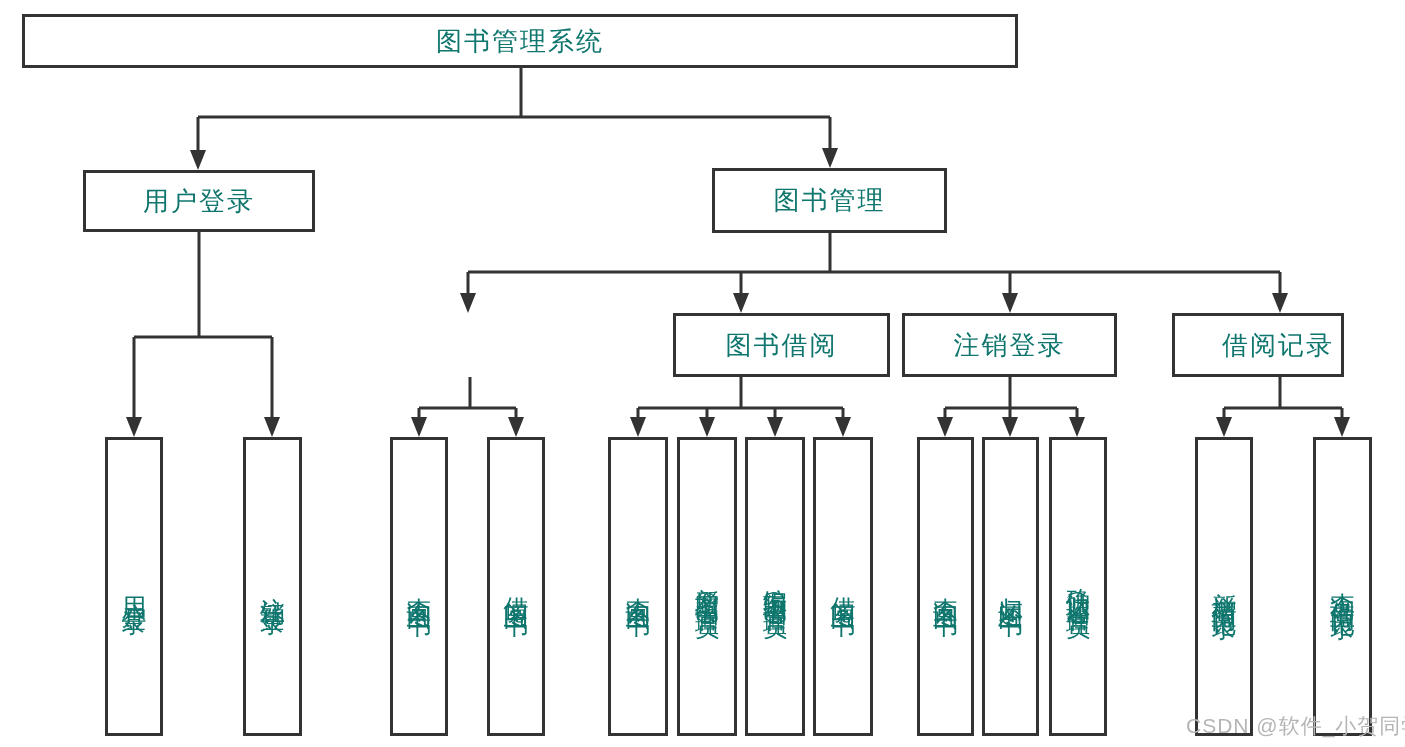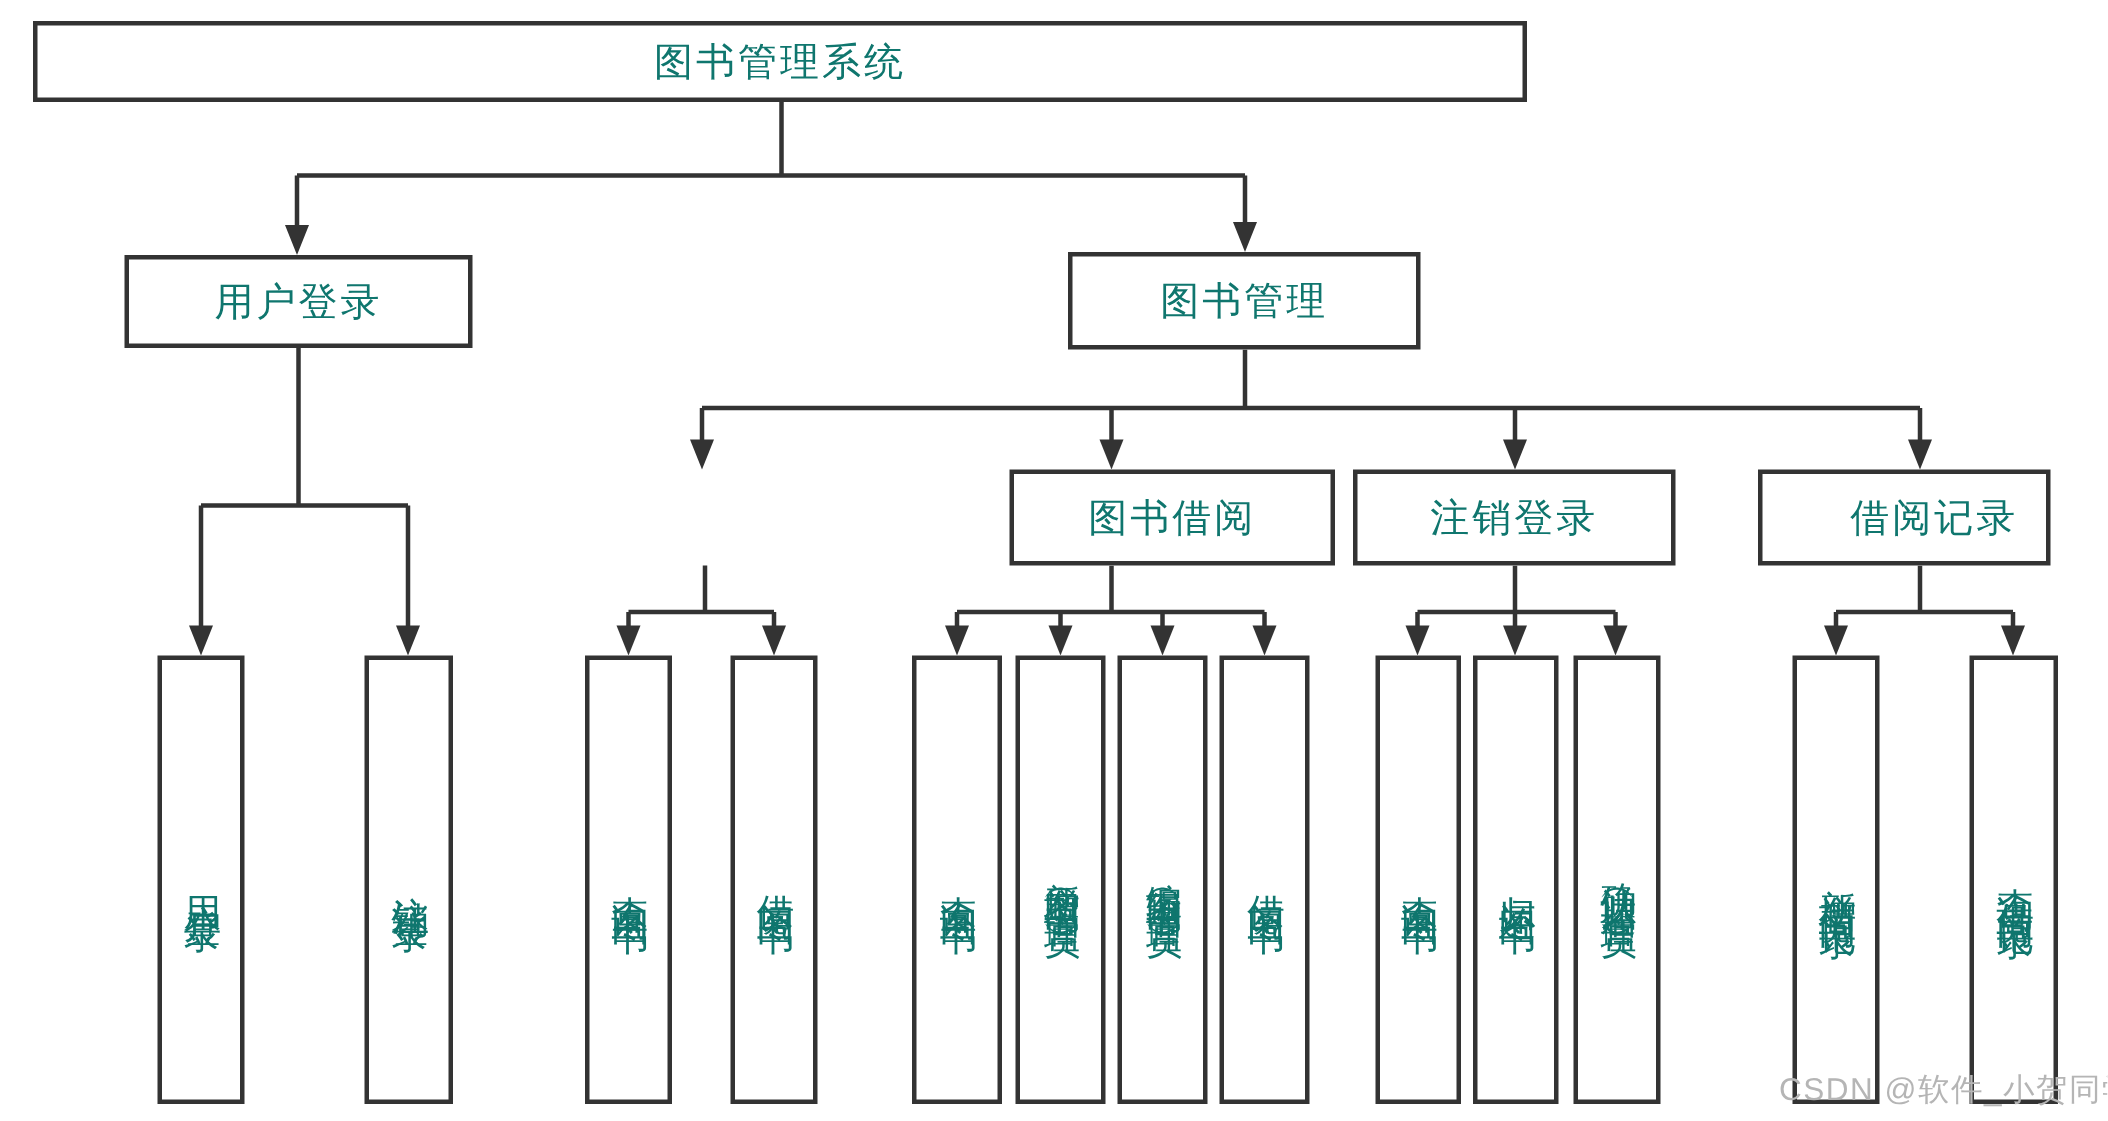--- a/index.html
+++ b/index.html
@@ -106,21 +106,21 @@
   <div class="node" style="left:712px; top:168px; width:235px; height:65px;">
     <span>图书管理</span>
   </div>
 
   <div class="node" style="left:633px; top:313px; width:217px; height:64px;margin-left:40px;">
     <span>图书借阅</span>
   </div>
   <div class="node" style="left:902px; top:313px; width:215px; height:64px;">
     <span>注销登录</span>
   </div>
-  <div class="node" style="left:1172px; top:313px; width:195px; height:64px;padding-left:40px;">
+  <div class="node" style="left:1172px; top:313px; width:172px; height:64px;padding-left:40px;">
     <span>借阅记录</span>
   </div>
 
   <div class="node leaf" style="left:105px; width:58px;">
     <span>用户登录</span>
   </div>
   <div class="node leaf" style="left:243px; width:59px;">
     <span>注销登录</span>
   </div>
 

